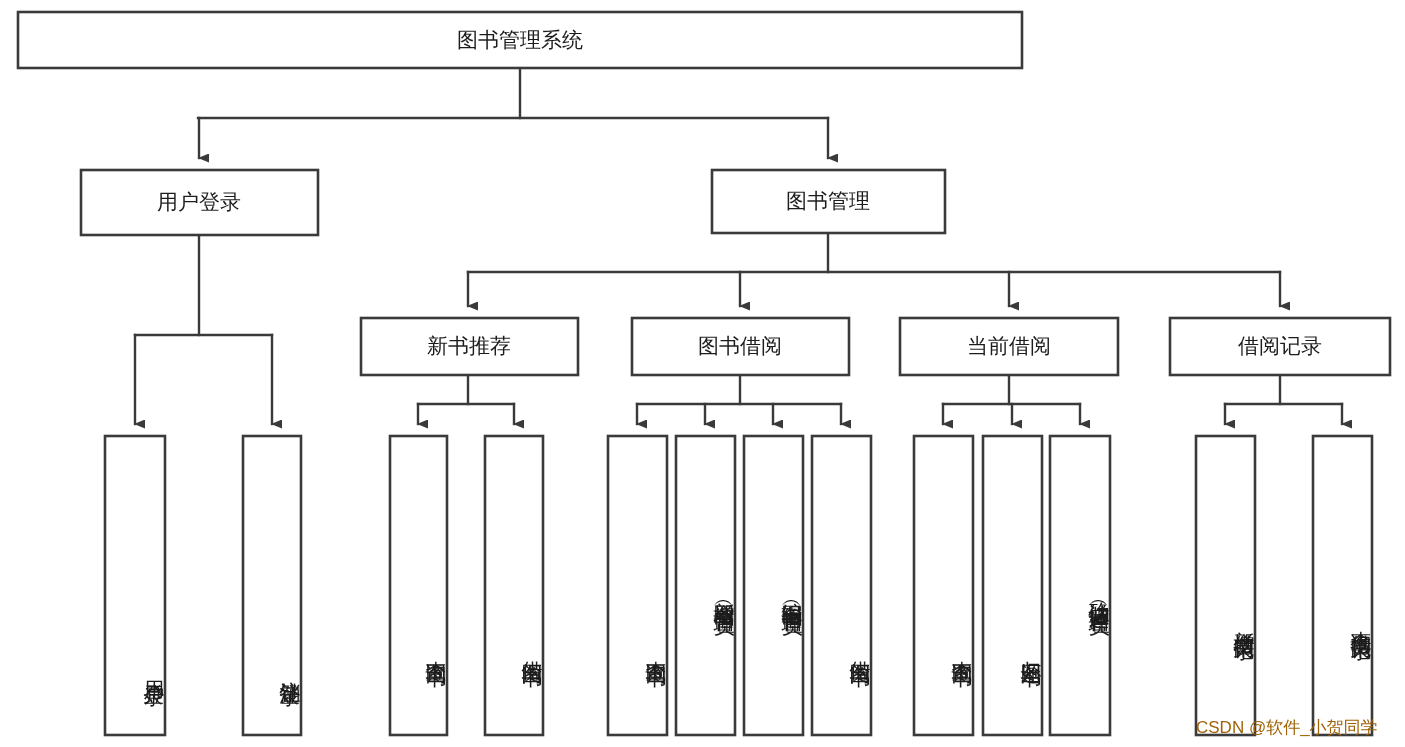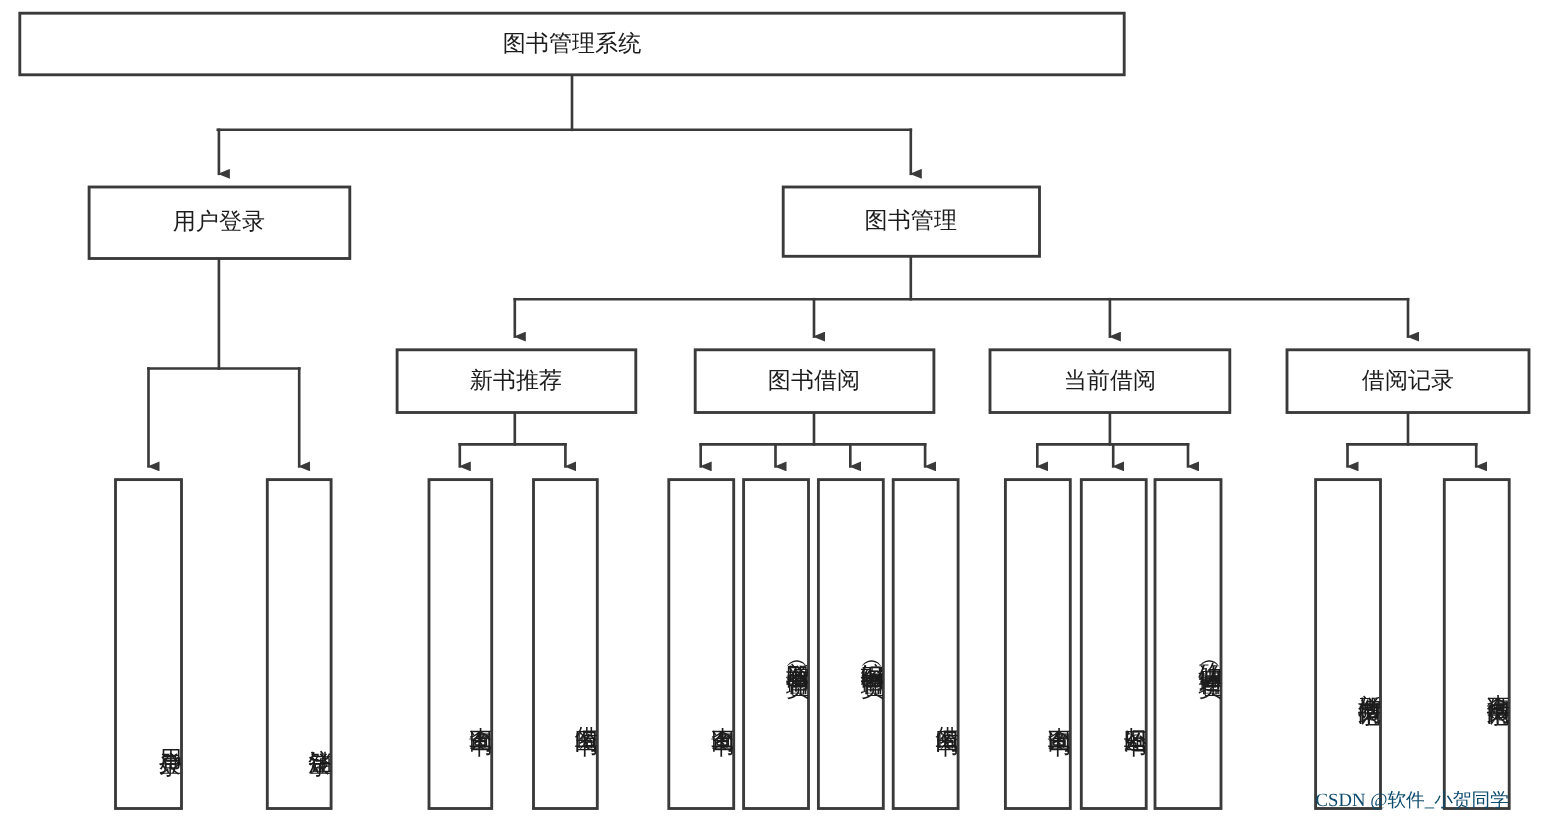--- a/index.html
+++ b/index.html
@@ -52,23 +52,23 @@
     color: #1c1c1c;
     letter-spacing: 2px;
     display: flex;
     align-items: flex-start;
     justify-content: center;
     white-space: nowrap;
     user-select: none;
   }
   .watermark {
     position: absolute;
-    font-family: Liberation Serif, serif;
+    font-family: Liberation Sans, sans-serif;
     font-size: 17px;
-    color: #0c4a6e;
+    color: #a16207;
     white-space: nowrap;
     user-select: none;
   }
 </style>
 </head>
 <body>
 
 <div id="diagram-root">
 
   <svg class="flow-svg" viewBox="0 0 1405 747">

